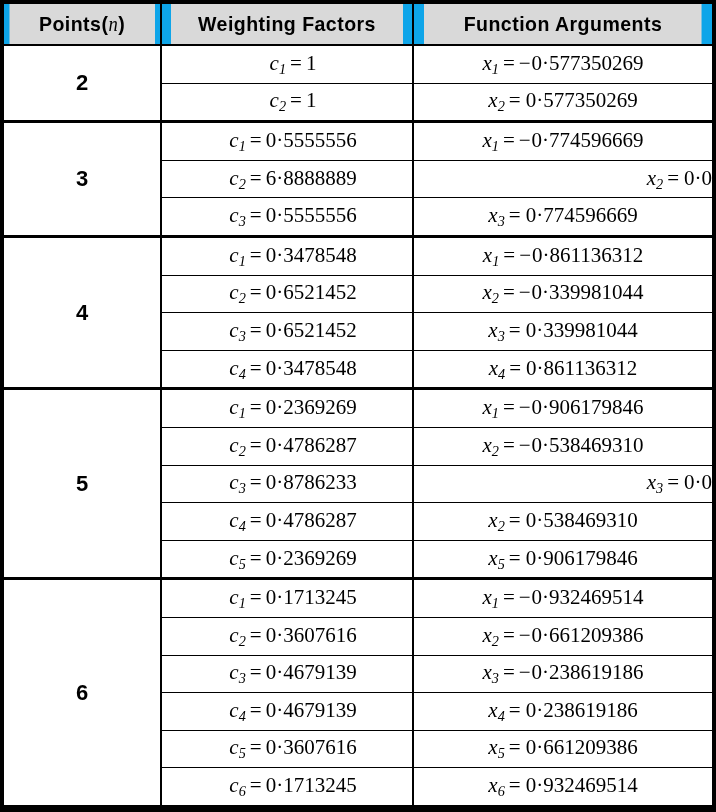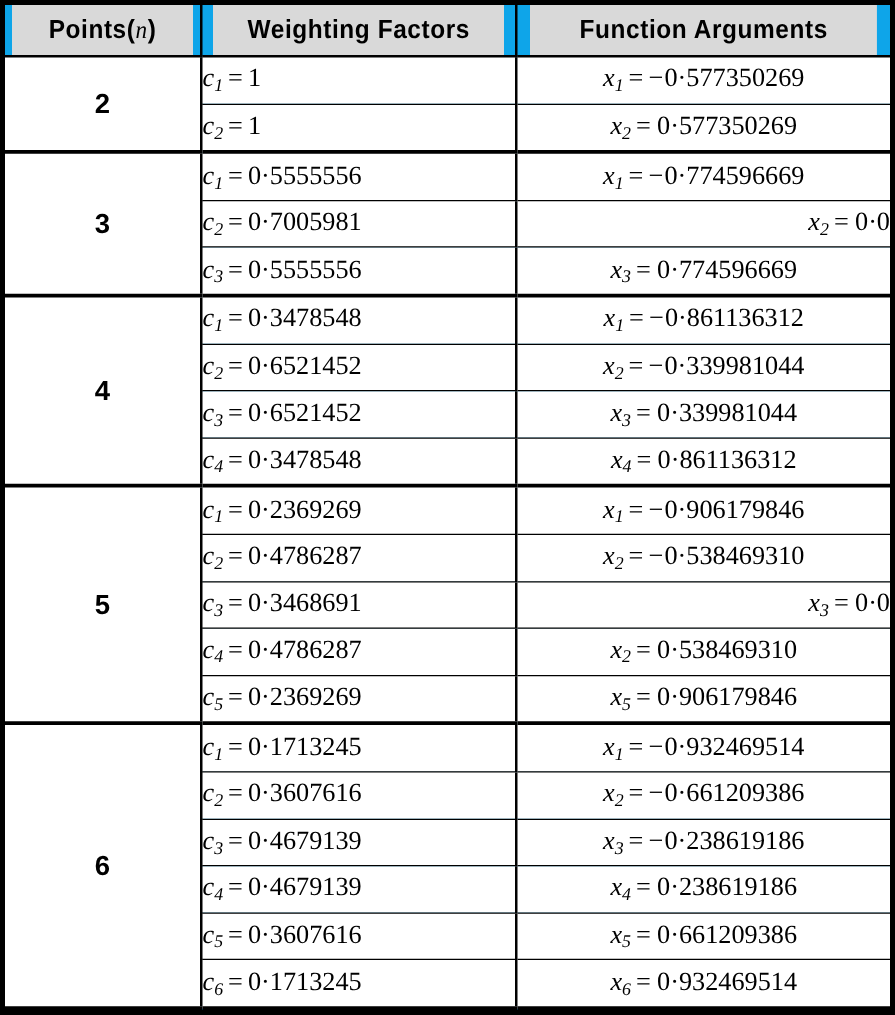--- a/index.html
+++ b/index.html
@@ -90,21 +90,21 @@
   }
 
   
   .math {
     font-family: "Liberation Serif", serif;
     font-size: 21px;
     color: #000000;
     white-space: nowrap;
     display: block;
   }
-  td.weight .math { text-align: left; }
+  td.weight .math { text-align: center; margin-left: 12px; }
   td.args .math   { text-align: center; }
   td.args.lead .math {
     text-align: right;
     padding-left: 52px;
   }
 
   .var {
     font-style: italic;
   }
   .sub {
@@ -164,21 +164,21 @@
           <td class="points" rowspan="3">3</td>
           <td class="weight">
             <span class="math"><span class="var">c</span><span class="sub">1</span><span class="eq">=</span><span class="num">0·5555556</span></span>
           </td>
           <td class="args">
             <span class="math"><span class="var">x</span><span class="sub">1</span><span class="eq">=</span><span class="neg">−</span><span class="num">0·774596669</span></span>
           </td>
         </tr>
         <tr>
           <td class="weight">
-            <span class="math"><span class="var">c</span><span class="sub">2</span><span class="eq">=</span><span class="num">0·7005981</span></span>
+            <span class="math"><span class="var">c</span><span class="sub">2</span><span class="eq">=</span><span class="num">6·8888889</span></span>
           </td>
           <td class="args lead">
             <span class="math"><span class="var">x</span><span class="sub">2</span><span class="eq">=</span><span class="neg"></span><span class="num">0·0</span></span>
           </td>
         </tr>
         <tr class="group-end">
           <td class="weight">
             <span class="math"><span class="var">c</span><span class="sub">3</span><span class="eq">=</span><span class="num">0·5555556</span></span>
           </td>
           <td class="args">
@@ -230,21 +230,21 @@
         <tr>
           <td class="weight">
             <span class="math"><span class="var">c</span><span class="sub">2</span><span class="eq">=</span><span class="num">0·4786287</span></span>
           </td>
           <td class="args">
             <span class="math"><span class="var">x</span><span class="sub">2</span><span class="eq">=</span><span class="neg">−</span><span class="num">0·538469310</span></span>
           </td>
         </tr>
         <tr>
           <td class="weight">
-            <span class="math"><span class="var">c</span><span class="sub">3</span><span class="eq">=</span><span class="num">0·3468691</span></span>
+            <span class="math"><span class="var">c</span><span class="sub">3</span><span class="eq">=</span><span class="num">0·8786233</span></span>
           </td>
           <td class="args lead">
             <span class="math"><span class="var">x</span><span class="sub">3</span><span class="eq">=</span><span class="neg"></span><span class="num">0·0</span></span>
           </td>
         </tr>
         <tr>
           <td class="weight">
             <span class="math"><span class="var">c</span><span class="sub">4</span><span class="eq">=</span><span class="num">0·4786287</span></span>
           </td>
           <td class="args">

